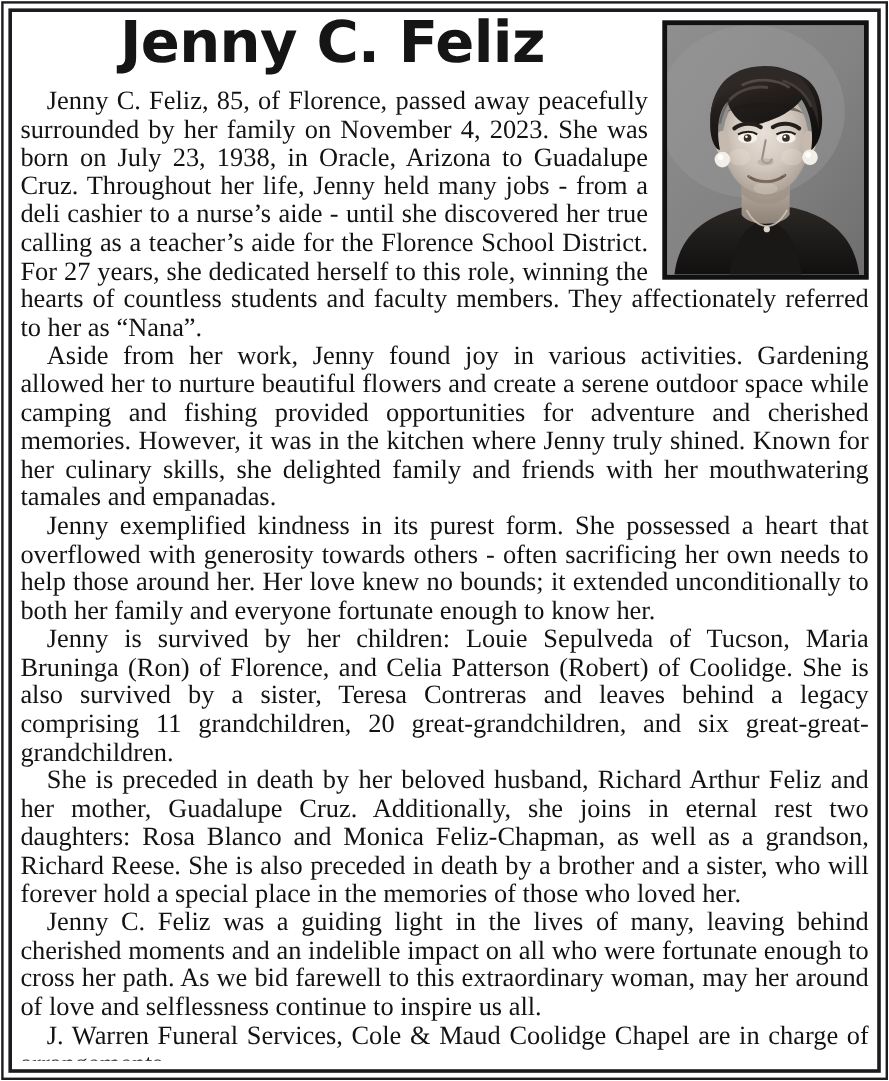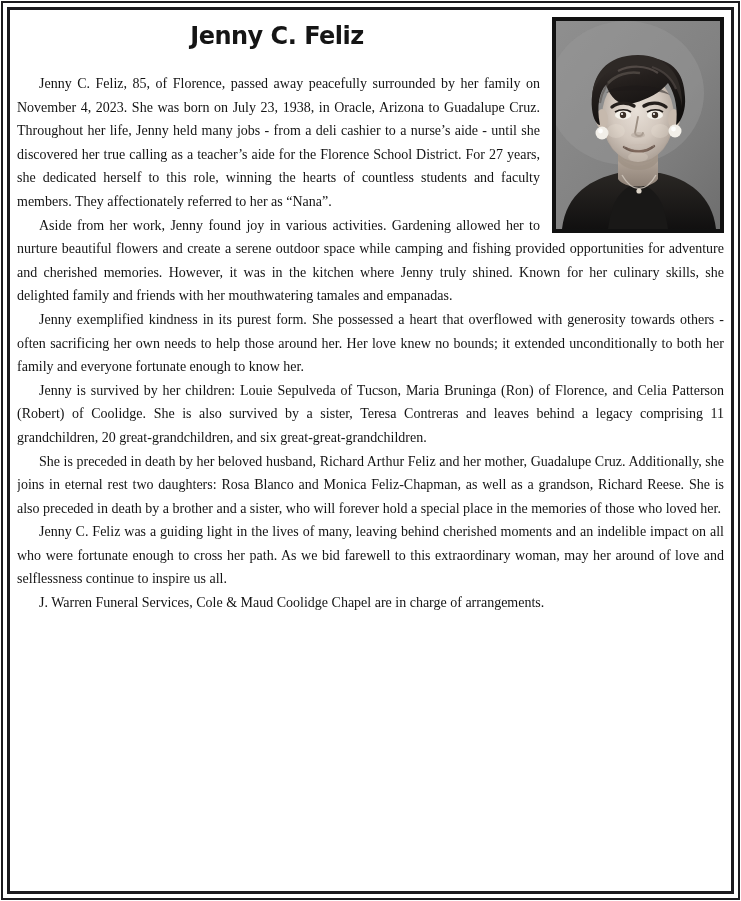--- a/index.html
+++ b/index.html
@@ -68,35 +68,35 @@
   .photo-svg {
     display: block;
     width: 100%;
     height: 100%;
   }
 
   
   .headline {
     font-family: "DejaVu Sans", "Liberation Sans", sans-serif;
     font-weight: bold;
-    font-size: 24px;
+    font-size: 48px;
     line-height: 44px;
     letter-spacing: -0.5px;
     color: #151515;
     text-align: center;
     margin: 0;
     padding: 2px 0 14px 0;
     
     width: 520px;
   }
 
   
   .body-text p {
     margin: 0;
-    font-size: 14px;
+    font-size: 22px;
     line-height: 23.6px;
     color: #131313;
     text-align: justify;
     text-indent: 22px;
     text-justify: inter-word;
     hyphens: none;
   }
 
   .body-text p:last-child {
     text-align: justify;

